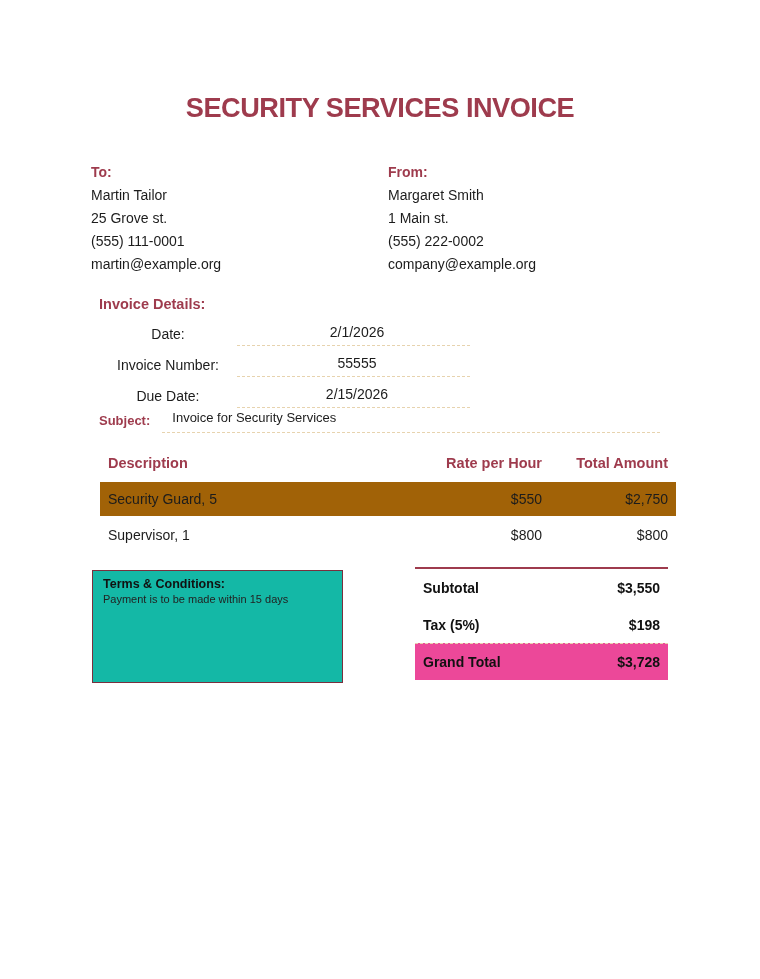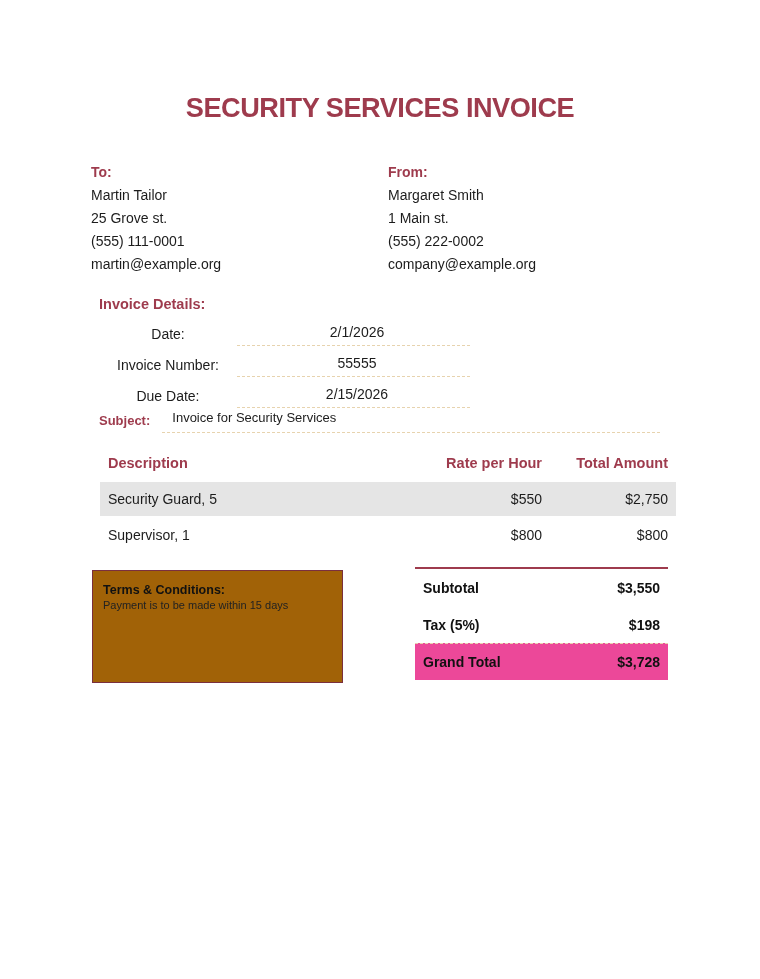--- a/index.html
+++ b/index.html
@@ -50,32 +50,32 @@
     margin-left: 12px;
     padding: 0 0 5px 10px;
     border-bottom: 1px dashed #E7D3AE;
     color: #1c1c1c;
     min-height: 23px;
   }
 
   .items-table { position: absolute; left: 84px; top: 447px; width: 576px; margin-left: 16px; }
   .items-header { display: flex; align-items: center; height: 31px; font-size: 14.5px; font-weight: bold; color: #9E3B4D; margin-bottom: 4px; }
   .item-row { display: flex; align-items: center; height: 34px; font-size: 14px; color: #1c1c1c; margin-bottom: 2px; }
-  .row-highlight { background: #e5e5e5; }
+  .row-highlight { background: #a16207; }
   .col-desc { flex: 1; padding-left: 8px; }
   .col-rate { width: 115px; text-align: right; }
   .col-total { width: 134px; text-align: right; padding-right: 8px; }
 
   .terms-box {
     position: absolute;
     left: 92px; top: 570px;
     width: 251px; height: 113px;
-    background: #a16207;
+    background: #14b8a6;
     border: 1.5px solid #7A2F3E;
-    padding: 12px 10px;
+    padding: 6px 10px;
   }
   .terms-heading { font-size: 12.5px; font-weight: bold; color: #111; }
   .terms-body { font-size: 11px; color: #222; margin-top: 2px; }
 
   .totals-block { position: absolute; left: 415px; top: 567px; width: 253px; border-top: 2px solid #9E3B4D; }
   .total-row { display: flex; align-items: center; justify-content: space-between; height: 37px; padding: 0 8px; font-size: 14px; font-weight: bold; color: #111; }
   .total-row.row-highlight { border-top: 1px dashed #E7D3AE; background: #ec4899; }
   .total-label { font-weight: bold; }
   .total-value { font-weight: bold; }
 </style>

